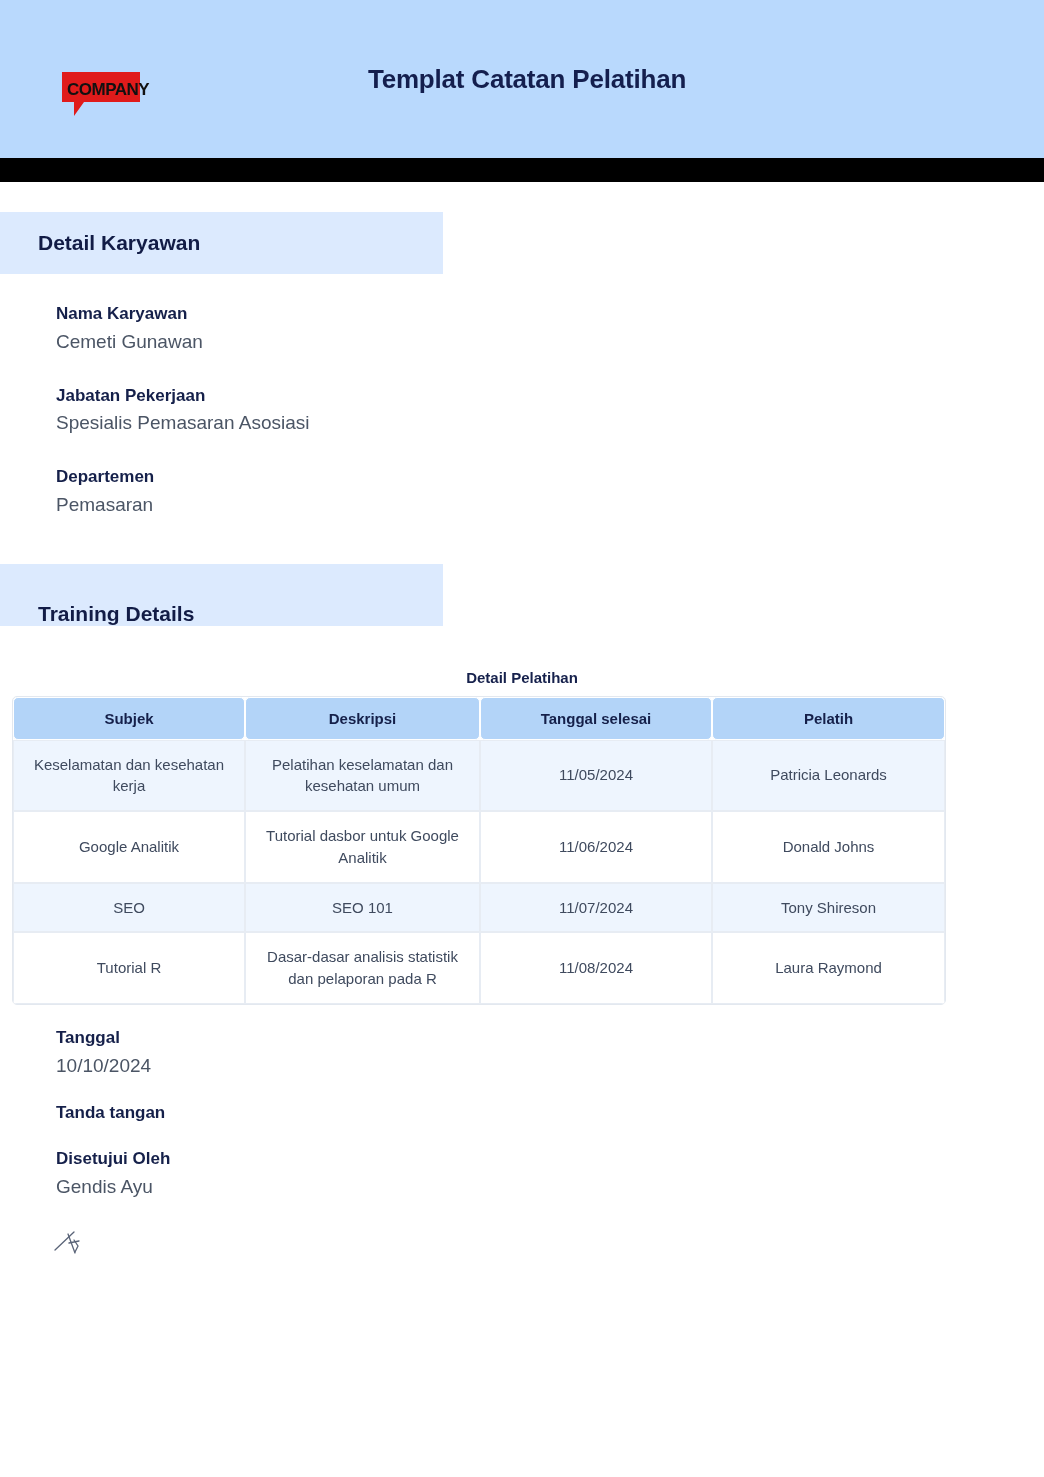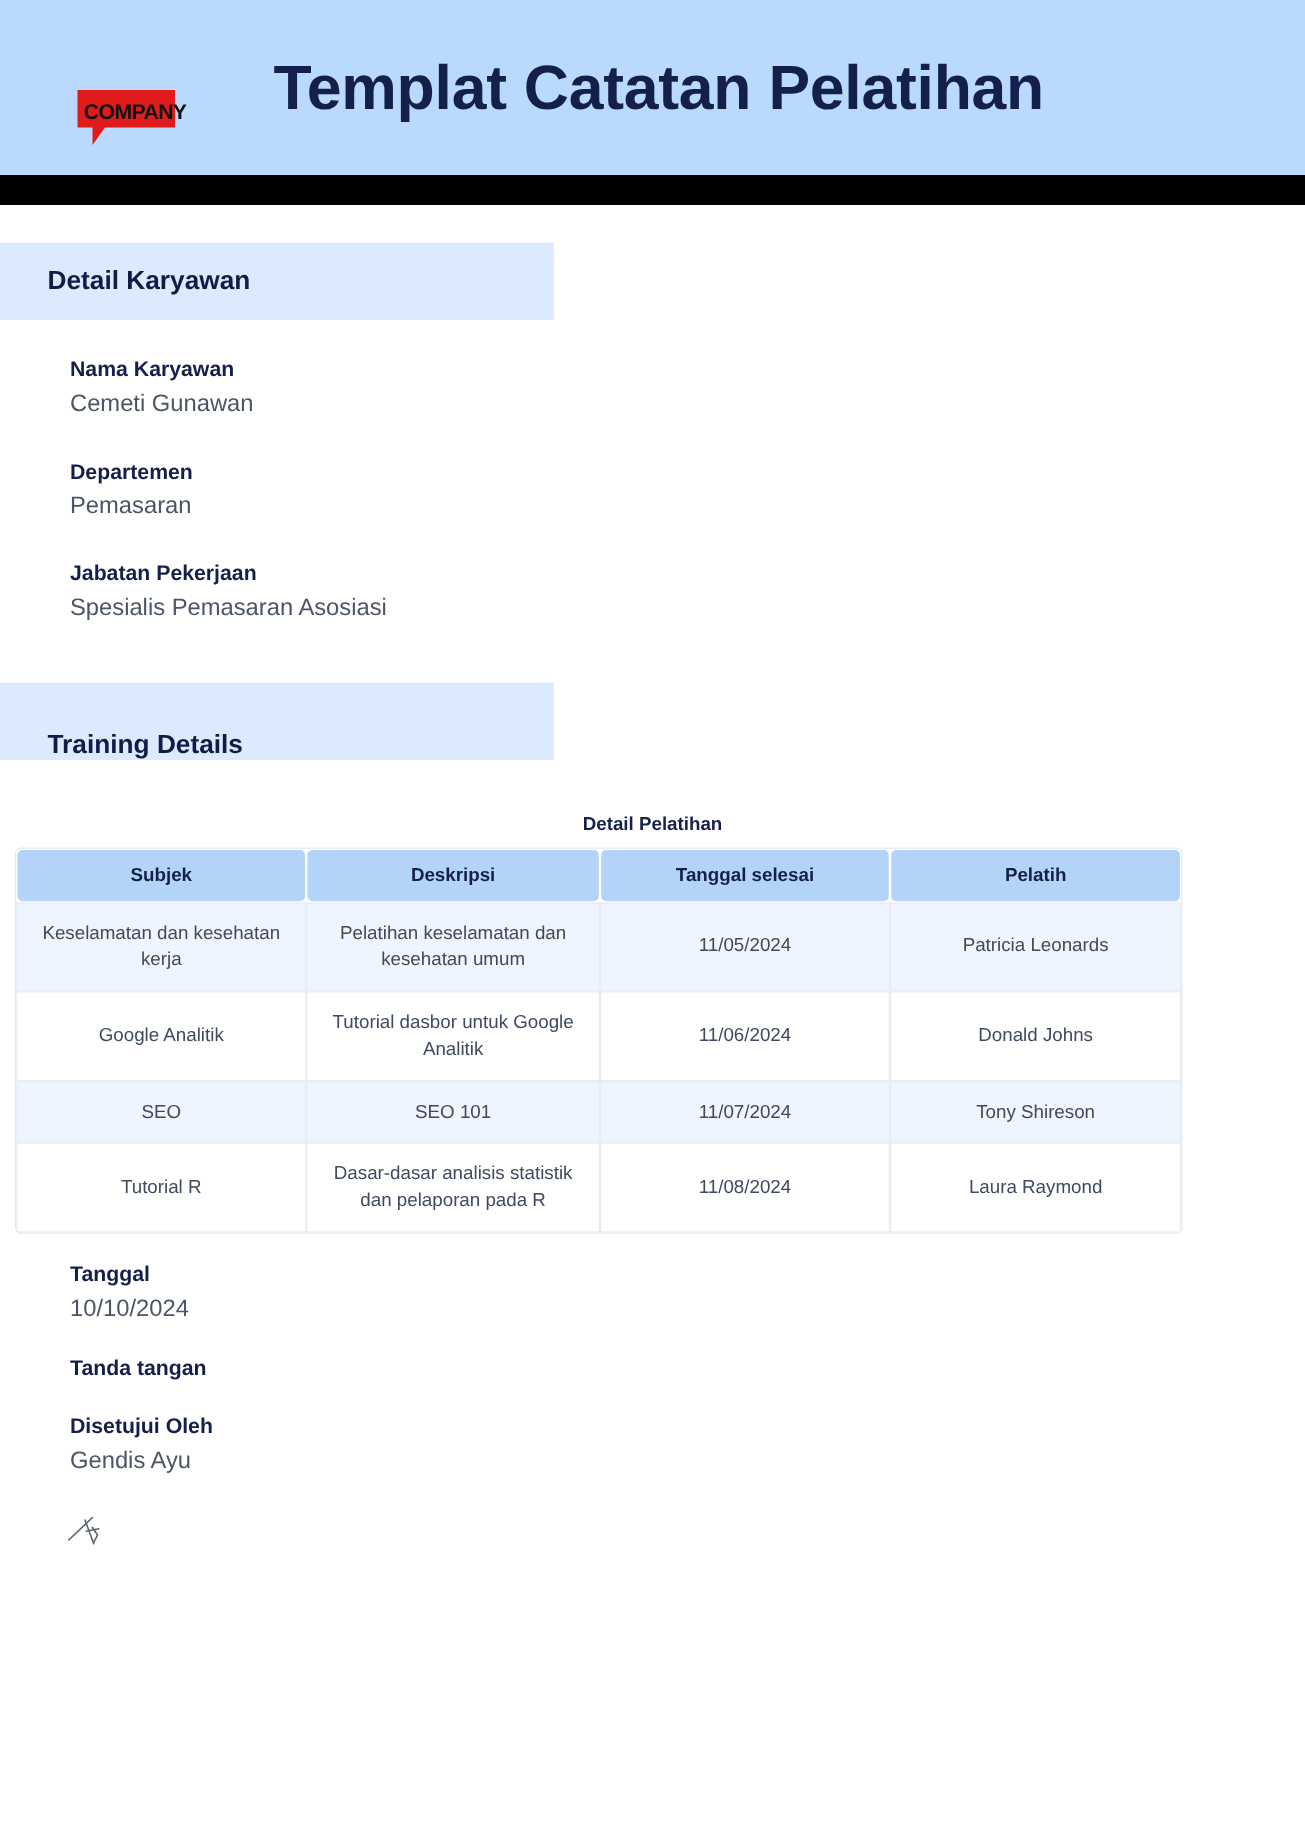--- a/index.html
+++ b/index.html
@@ -14,39 +14,39 @@
     background: #ffffff;
     font-family: "Liberation Sans", "DejaVu Sans", sans-serif;
     color: #15204a;
     overflow: hidden;
     position: relative;
   }
 
   
   .header-band {
     width: 100%;
-    height: 140px;
+    height: 158px;
     background: #b9d9fd;
     position: relative;
     display: flex;
     align-items: center;
   }
   .logo {
     position: absolute;
     left: 58px;
     top: 68px;
     width: 104px;
     height: 52px;
   }
   .logo svg { display: block; }
 
   .doc-title {
     width: 100%;
     text-align: center;
-    font-size: 50px;
+    font-size: 26px;
     font-weight: 700;
     color: #141f4e;
     letter-spacing: -0.2px;
     line-height: 1.1;
     padding-left: 10px;
   }
 
   .black-bar {
     width: 100%;
     height: 24px;
@@ -176,26 +176,26 @@
   <div class="section-band sb-employee">
     <span class="section-band-title">Detail Karyawan</span>
   </div>
 
   <div class="fields">
     <div class="field">
       <div class="field-label">Nama Karyawan</div>
       <div class="field-value">Cemeti Gunawan</div>
     </div>
     <div class="field">
+      <div class="field-label">Jabatan Pekerjaan</div>
+      <div class="field-value">Spesialis Pemasaran Asosiasi</div>
+    </div>
+    <div class="field">
       <div class="field-label">Departemen</div>
       <div class="field-value">Pemasaran</div>
-    </div>
-    <div class="field">
-      <div class="field-label">Jabatan Pekerjaan</div>
-      <div class="field-value">Spesialis Pemasaran Asosiasi</div>
     </div>
   </div>
 
   <div class="section-band sb-training" style="margin-top:45px;">
     <span class="section-band-title">Training Details</span>
   </div>
 
   <div class="table-wrap">
     <div class="table-caption">Detail Pelatihan</div>
 

